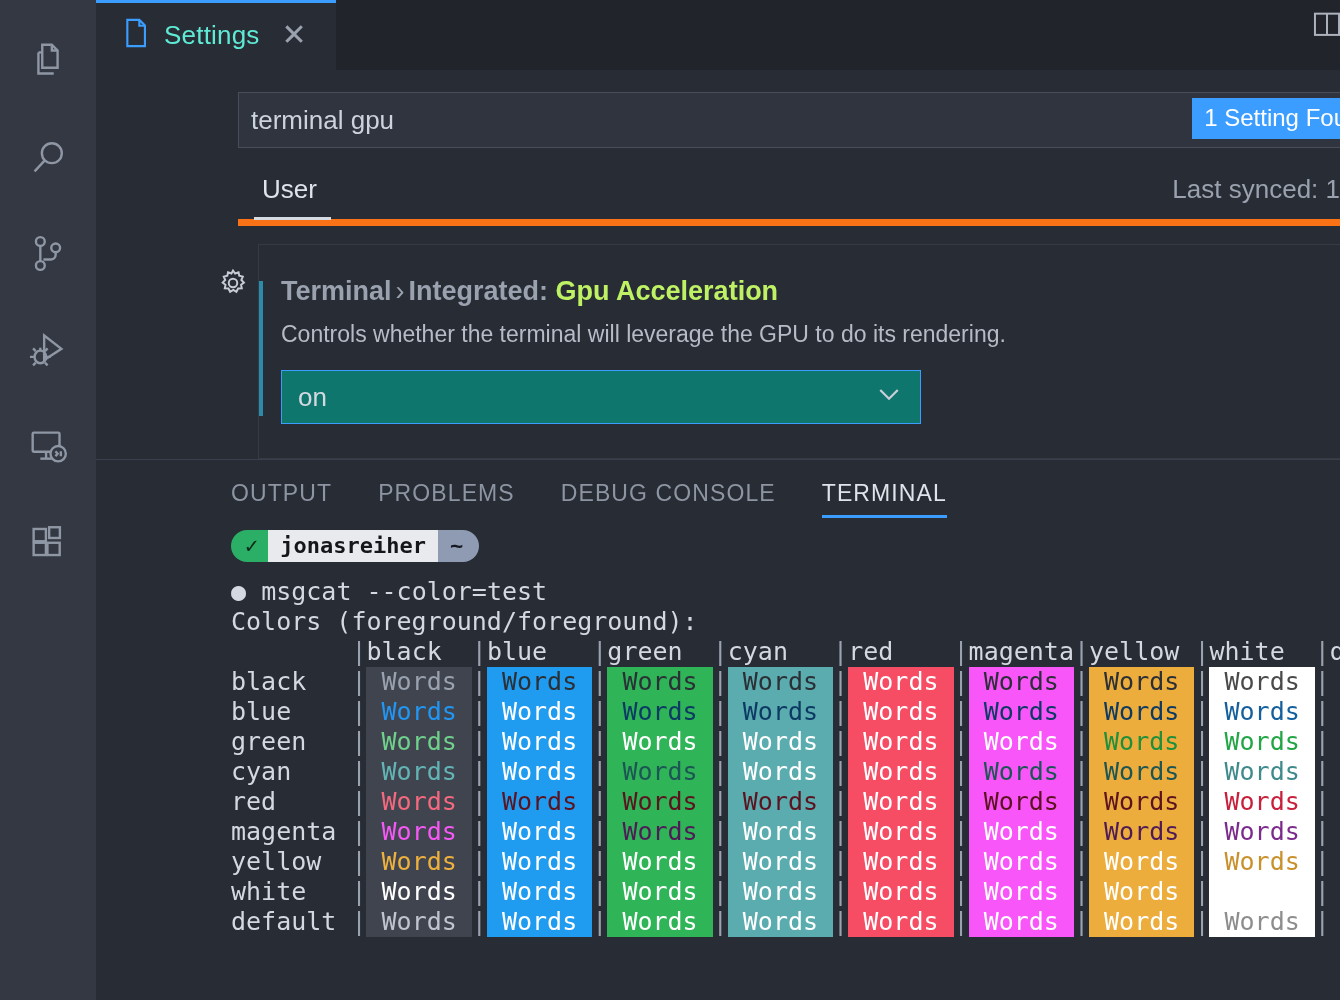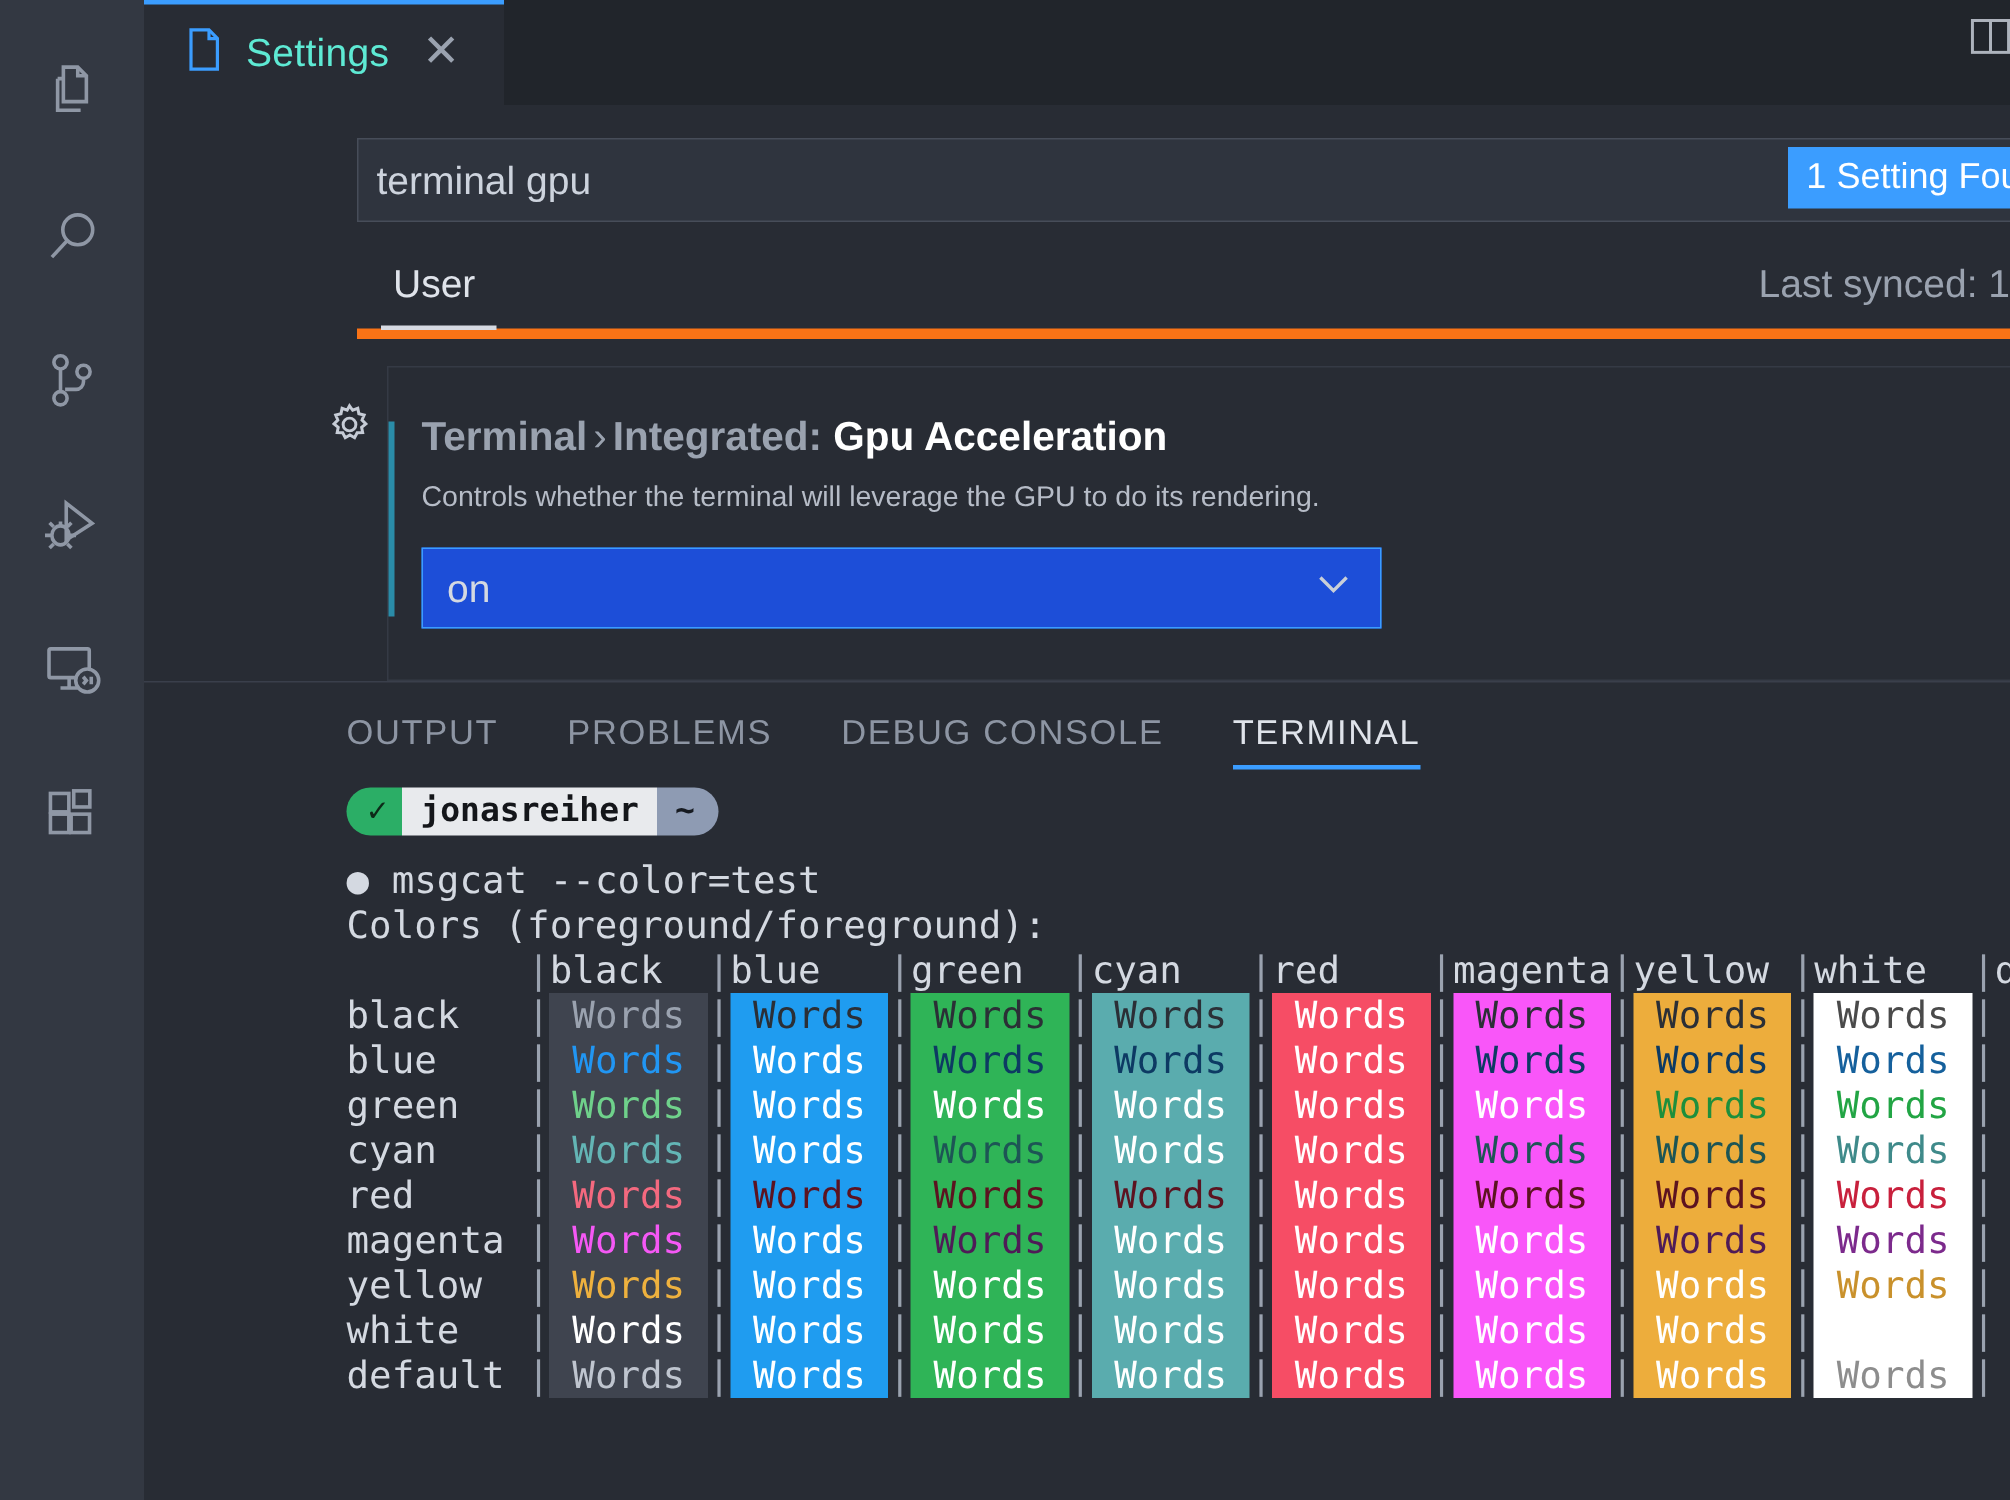--- a/index.html
+++ b/index.html
@@ -92,24 +92,24 @@
     flex: 1 1 auto; border: 1px solid #353a45; border-right: none;
     padding: 28px 0 34px 0; position: relative; min-width: 0;
   }
   .setting-inner { padding-left: 22px; position: relative; }
   .setting-accent {
     position: absolute; left: 0; top: 8px; bottom: 8px; width: 4px; background: #2a8ca8;
   }
   .setting-title { font-size: 27px; line-height: 1.35; margin-bottom: 12px; white-space: nowrap; }
   .setting-title .dim { color: #9aa2af; font-weight: bold; }
   .setting-title .sep { color: #9aa2af; padding: 0 4px; }
-  .setting-title .strong { color: #ffffff; font-weight: bold; }
-  .setting-desc { font-size: 19px; color: #b6bcc7; margin-bottom: 22px; white-space: nowrap; }
+  .setting-title .strong { color: #bef264; font-weight: bold; }
+  .setting-desc { font-size: 23px; color: #b6bcc7; margin-bottom: 22px; white-space: nowrap; }
   .setting-select {
-    width: 640px; height: 54px; background: #1d4ed8;
+    width: 640px; height: 54px; background: #0f766e;
     border: 1px solid #3b9dff; display: flex; align-items: center;
     padding: 0 16px; cursor: pointer;
   }
   .setting-select .val { font-size: 26px; color: #d4d9e1; }
   .setting-select .chev { margin-left: auto; color: #c9cfd8; }
 
   
   .panel { flex: 1 1 auto; background: #282c34; border-top: 1px solid #3a3f4b;
            display: flex; flex-direction: column; min-height: 0; }
   .panel-tabs { display: flex; align-items: center; height: 66px; padding-left: 135px; gap: 46px; }

